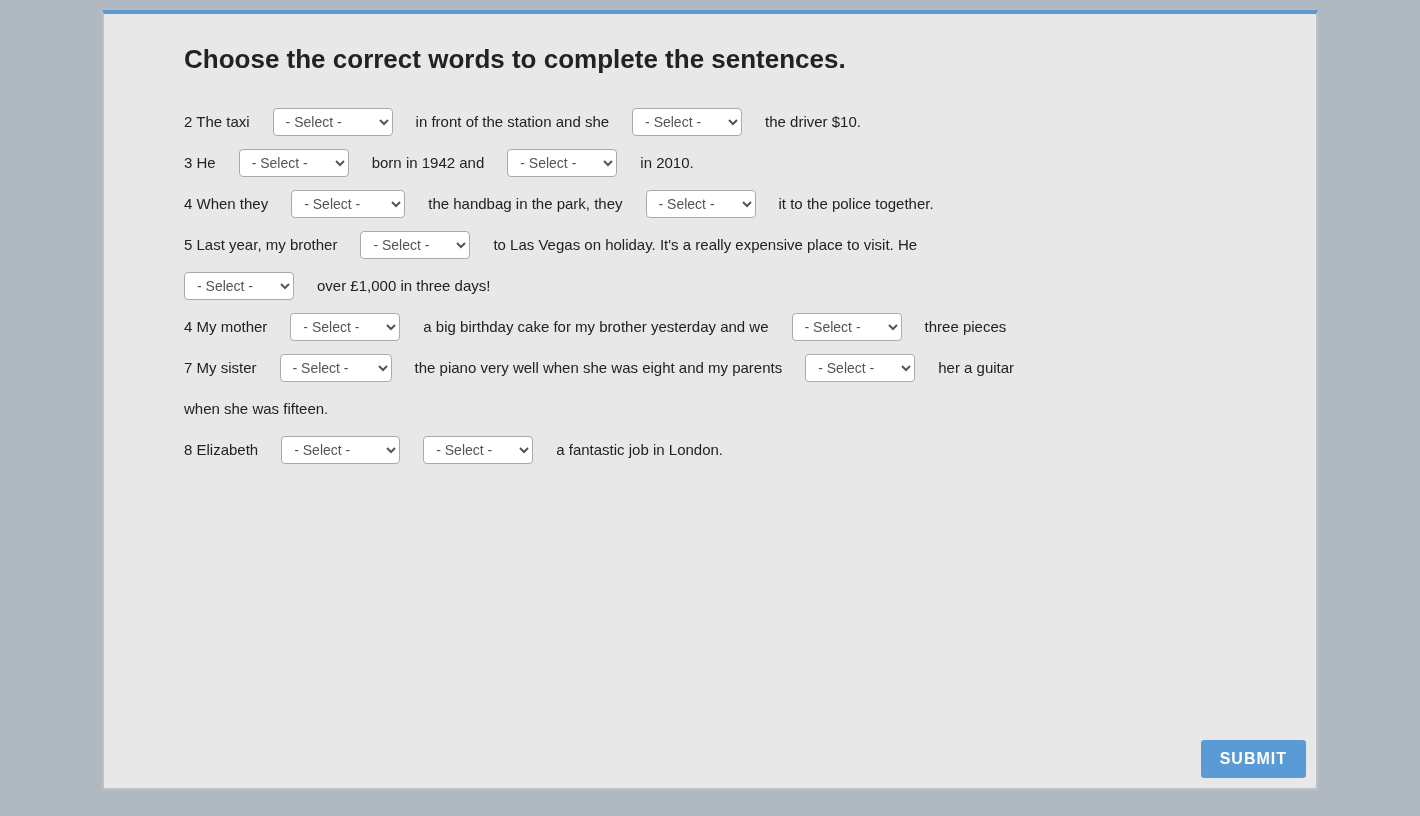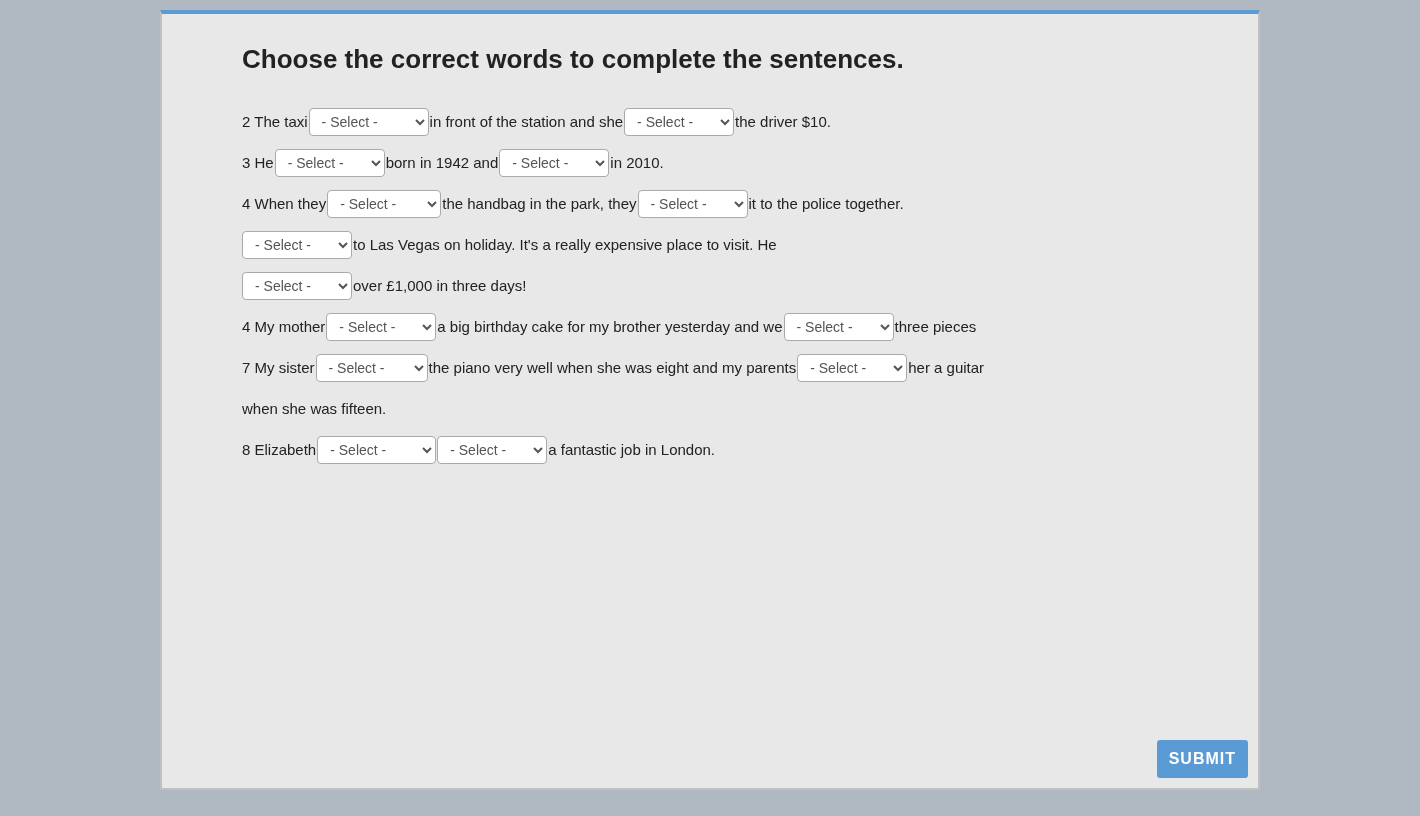--- a/index.html
+++ b/index.html
@@ -10,21 +10,21 @@
       min-height: 816px;
       display: flex;
       align-items: flex-start;
       justify-content: center;
       padding: 10px;
     }
     .main-container {
       background: #e8e8e8;
       border: 2px solid #c0c0c0;
       border-top: 4px solid #5b9bd5;
-      width: 1100px;
+      width: 1216px;
       min-height: 780px;
       padding: 30px 40px 40px 80px;
       position: relative;
     }
     .page-title {
       font-size: 26px;
       font-weight: bold;
       color: #222;
       margin-bottom: 30px;
     }
@@ -41,21 +41,21 @@
     }
     .example-line u {
       font-weight: bold;
       text-decoration: underline;
     }
     .sentence-line {
       display: flex;
       flex-wrap: wrap;
       align-items: center;
       margin-bottom: 8px;
-      gap: 1px;
+      gap: 23px;
     }
     .sentence-text {
       font-size: 15px;
       color: #222;
     }
     select {
       background: white;
       border: 1.5px solid #aaa;
       border-radius: 4px;
       padding: 4px 8px;
@@ -66,21 +66,21 @@
       min-width: 120px;
     }
     select.narrow { min-width: 110px; }
     .submit-btn {
       position: absolute;
       bottom: 10px;
       right: 10px;
       background: #5b9bd5;
       color: white;
       border: none;
-      padding: 10px 12px;
+      padding: 10px 19px;
       font-size: 16px;
       font-weight: bold;
       cursor: pointer;
       border-radius: 3px;
       letter-spacing: 1px;
     }
   </style>
 </head>
 <body>
 
@@ -138,20 +138,21 @@
       <select class="narrow">
         <option>- Select -</option>
         <option>took</option>
         <option>take</option>
         <option>had taken</option>
       </select>
       <span class="sentence-text">it to the police together.</span>
     </div>
 
     <div class="sentence-line">
+      <span class="sentence-text">5 Last year, my brother</span>
       <select class="narrow">
         <option>- Select -</option>
         <option>went</option>
         <option>go</option>
         <option>has gone</option>
       </select>
       <span class="sentence-text">to Las Vegas on holiday. It's a really expensive place to visit. He</span>
     </div>
     <div class="sentence-line">
       <select class="narrow">

